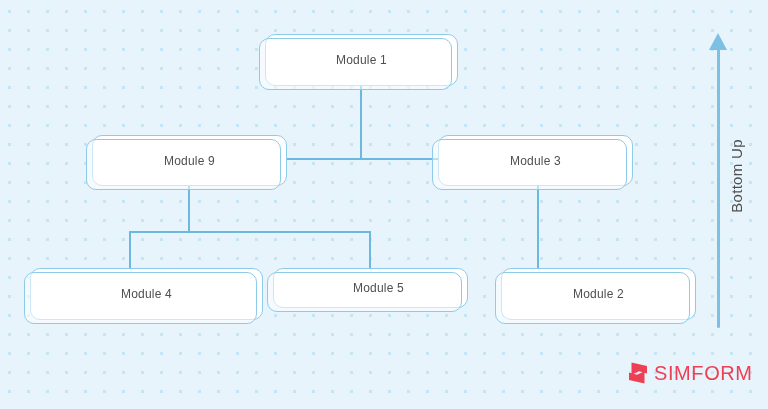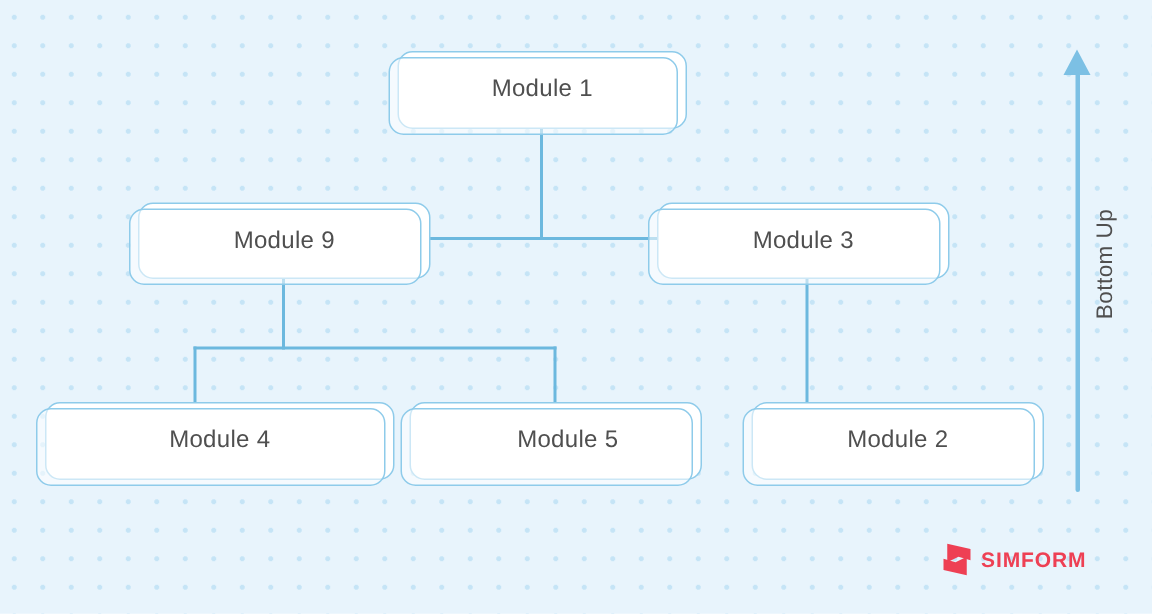--- a/index.html
+++ b/index.html
@@ -45,21 +45,21 @@
     content: "";
     position: absolute;
     left: -7px; top: 3px;
     width: 100%; height: 100%;
     background: rgba(255,255,255,0.55);
     border: 1.5px solid var(--box-border);
     border-radius: 10px;
     z-index: -1;
   }
   .module-label {
-    font-size: 16px;
+    font-size: 12px;
     color: var(--text);
     letter-spacing: 0.2px;
   }
   
   .arrow-shaft {
     position: absolute;
     left: 717px; top: 48px;
     width: 3px; height: 280px;
     background: var(--arrow);
     border-radius: 2px;
@@ -88,22 +88,22 @@
   }
   
   .logo {
     position: absolute;
     left: 626px; top: 361px;
     display: flex; align-items: center;
     z-index: 2;
   }
   .logo-icon { width: 24px; height: 24px; margin-right: 4px; }
   .logo-text {
-    font-size: 14px;
-    font-weight: bold;
+    font-size: 20px;
+    font-weight: normal;
     color: var(--logo-red);
     letter-spacing: 0.6px;
   }
 </style>
 </head>
 <body>
 
 <div class="canvas">
 
   <div class="line" style="left:360px; top:85px; width:2px; height:75px;"></div>
@@ -119,21 +119,21 @@
   </div>
   <div class="module" style="left:92px; top:135px; width:195px; height:51px;">
     <span class="module-label">Module 9</span>
   </div>
   <div class="module" style="left:438px; top:135px; width:195px; height:51px;">
     <span class="module-label">Module 3</span>
   </div>
   <div class="module" style="left:30px; top:268px; width:233px; height:52px;">
     <span class="module-label">Module 4</span>
   </div>
-  <div class="module" style="left:273px; top:268px; width:195px; height:52px;padding-left:16px;">
+  <div class="module" style="left:273px; top:268px; width:195px; height:40px;padding-left:16px;">
     <span class="module-label">Module 5</span>
   </div>
   <div class="module" style="left:501px; top:268px; width:195px; height:52px;">
     <span class="module-label">Module 2</span>
   </div>
 
   <div>
     <div class="arrow-head"></div>
     <div class="arrow-shaft"></div>
     <div class="arrow-label">Bottom Up</div>

